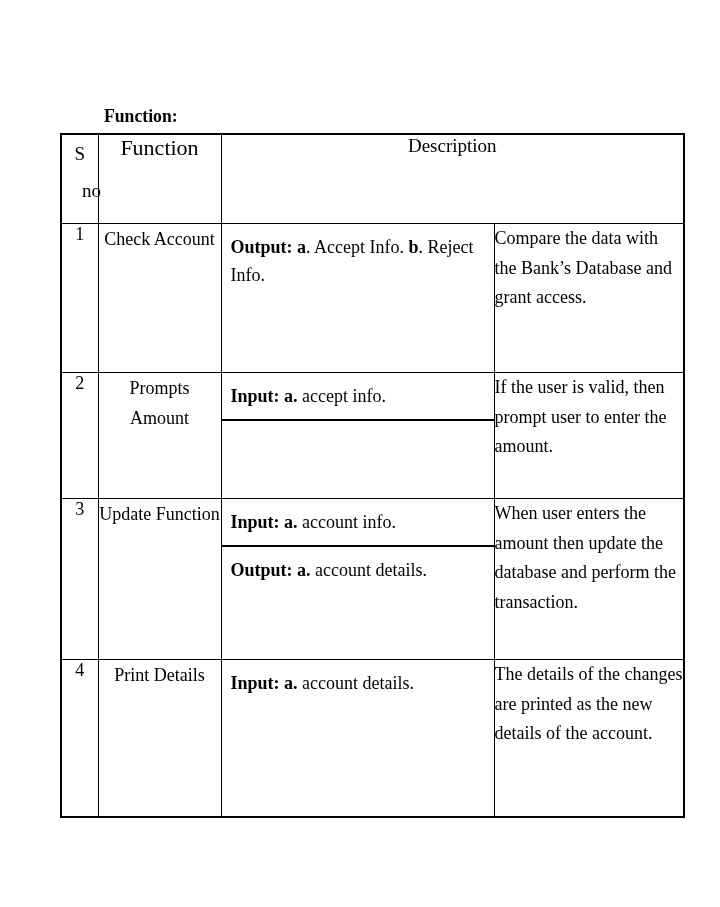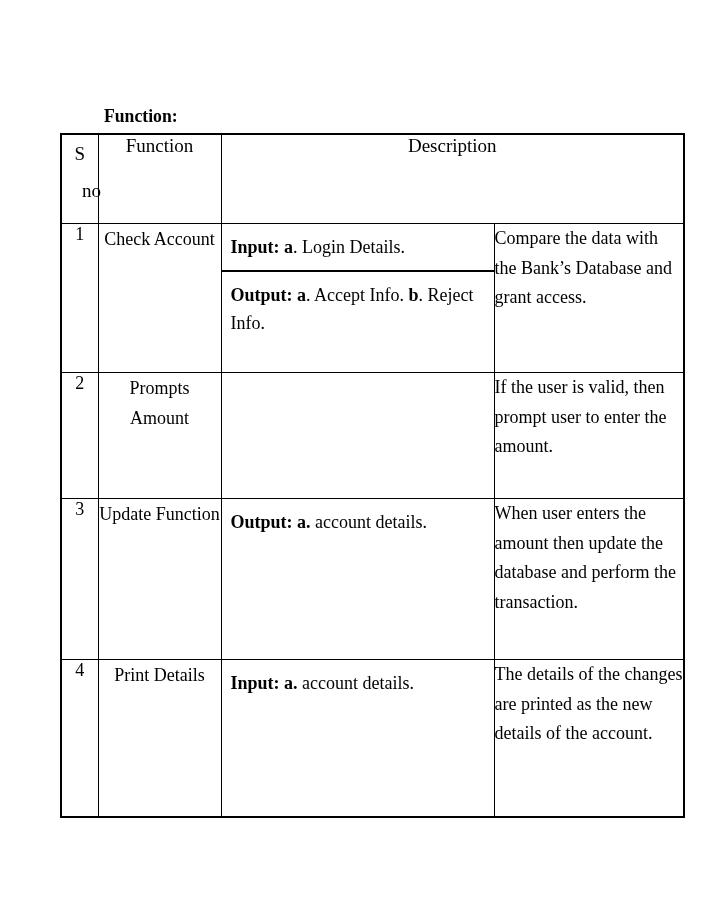--- a/index.html
+++ b/index.html
@@ -70,21 +70,21 @@
     font-size: 19px;
     line-height: 37px;
   }
   .hdr-sno .l1 { display: block; }
   .hdr-sno .l2 { display: block; margin-left: 20px; }
 
   .hdr-fn {
     text-align: center;
     vertical-align: middle;
     font-weight: bold;
-    font-size: 19px;
+    font-size: 22px;
   }
 
   .hdr-desc {
     text-align: center;
     vertical-align: middle;
     font-weight: bold;
     font-size: 19px;
     margin-top: 8px;
   }
 
@@ -164,50 +164,53 @@
         <td class="hdr-fn">Function</td>
         <td class="hdr-desc" colspan="2">Description</td>
       </tr>
 
       <tr class="r1">
         <td class="num-cell">1</td>
         <td class="fn-cell">Check Account</td>
         <td class="io-cell">
           <table class="io-inner">
             <tbody>
-              <tr class="io-first">
-                <td><b>Input:</b> <b>a</b><span>. Login Details.</span></td>
-              </tr>
               <tr>
                 <td><b>Output:</b> <b>a</b><span>. Accept Info. </span><b>b</b><span>. Reject Info.</span></td>
               </tr>
             </tbody>
           </table>
         </td>
         <td class="desc-cell">Compare the data with the Bank’s Database and grant access.</td>
       </tr>
 
       <tr class="r2">
         <td class="num-cell">2</td>
         <td class="fn-cell">Prompts Amount</td>
         <td class="io-cell">
           <table class="io-inner">
             <tbody>
+              <tr class="io-first">
+                <td><b>Input:</b> <b>a.</b><span> accept info.</span></td>
+              </tr>
             </tbody>
           </table>
         </td>
         <td class="desc-cell">If the user is valid, then prompt user to enter the amount.</td>
       </tr>
 
       <tr class="r3">
         <td class="num-cell">3</td>
         <td class="fn-cell">Update Function</td>
         <td class="io-cell">
           <table class="io-inner">
             <tbody>
+              <tr class="io-first">
+                <td><b>Input:</b> <b>a.</b><span> account info.</span></td>
+              </tr>
               <tr>
                 <td><b>Output:</b> <b>a.</b><span> account details.</span></td>
               </tr>
             </tbody>
           </table>
         </td>
         <td class="desc-cell">When user enters the amount then update the database and perform the transaction.</td>
       </tr>
 
       <tr class="r4">

